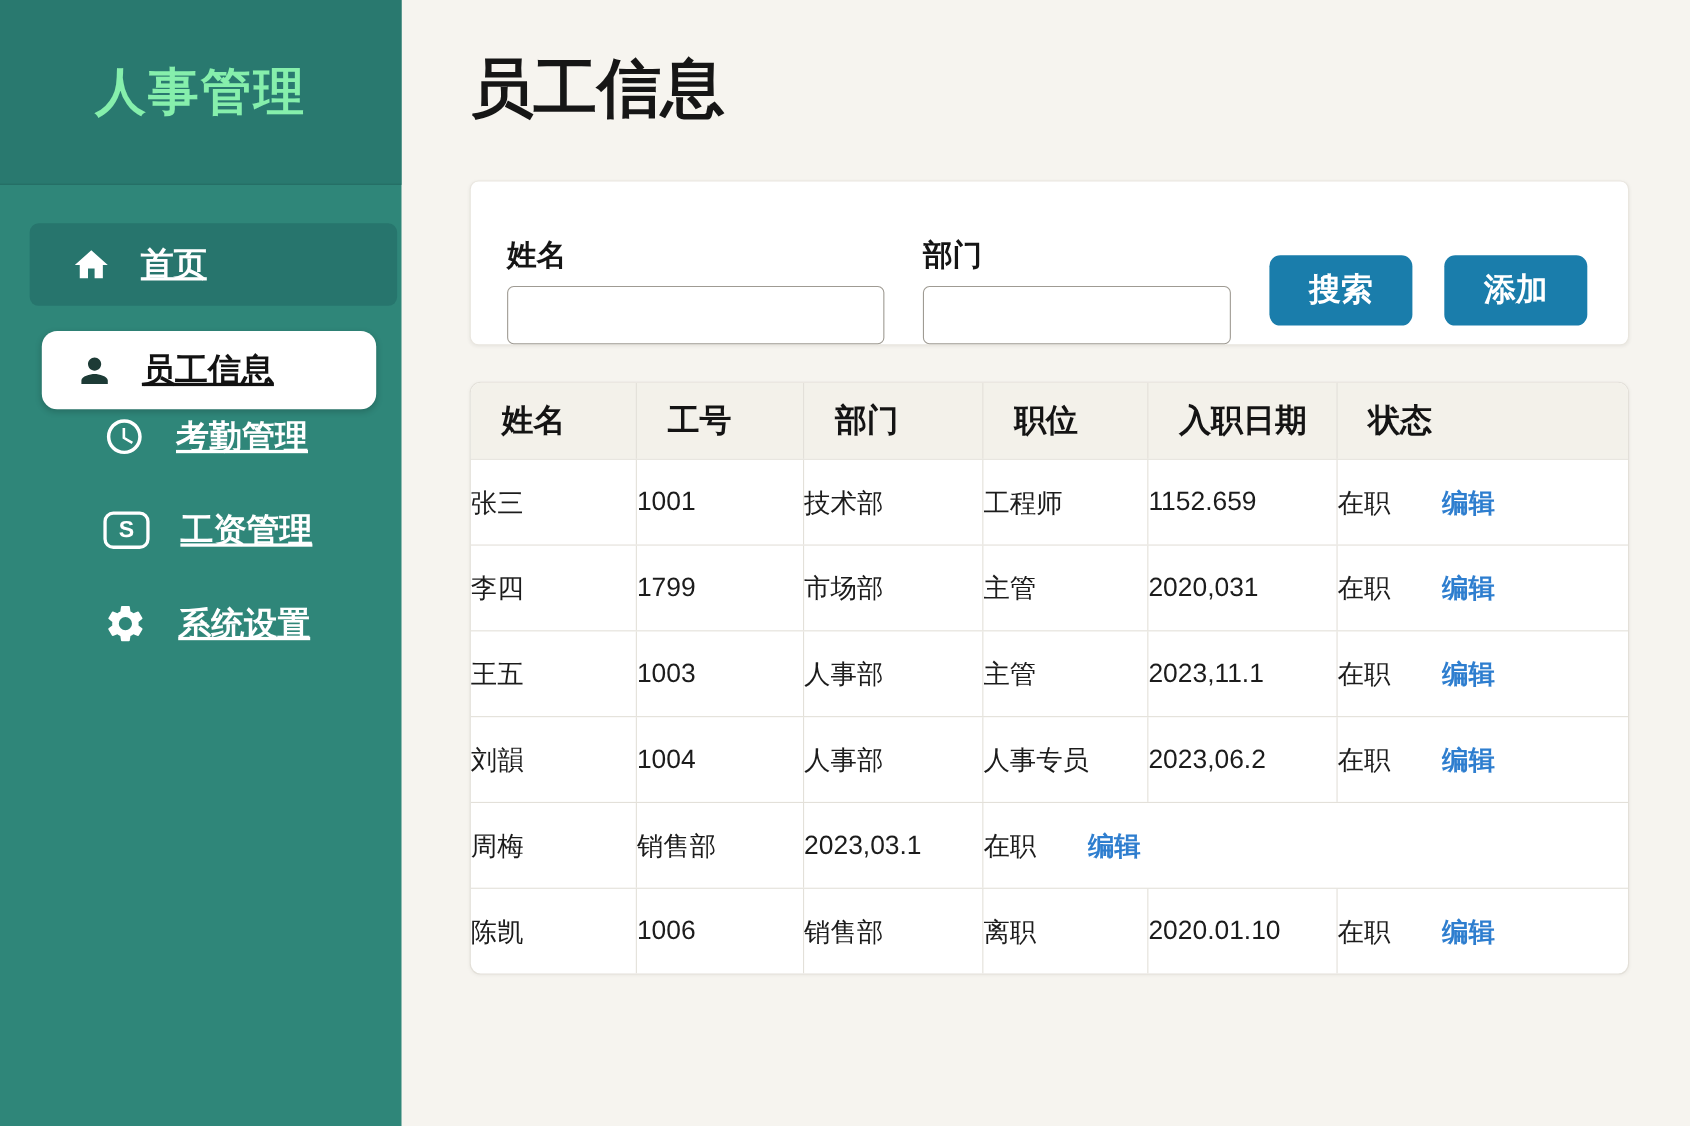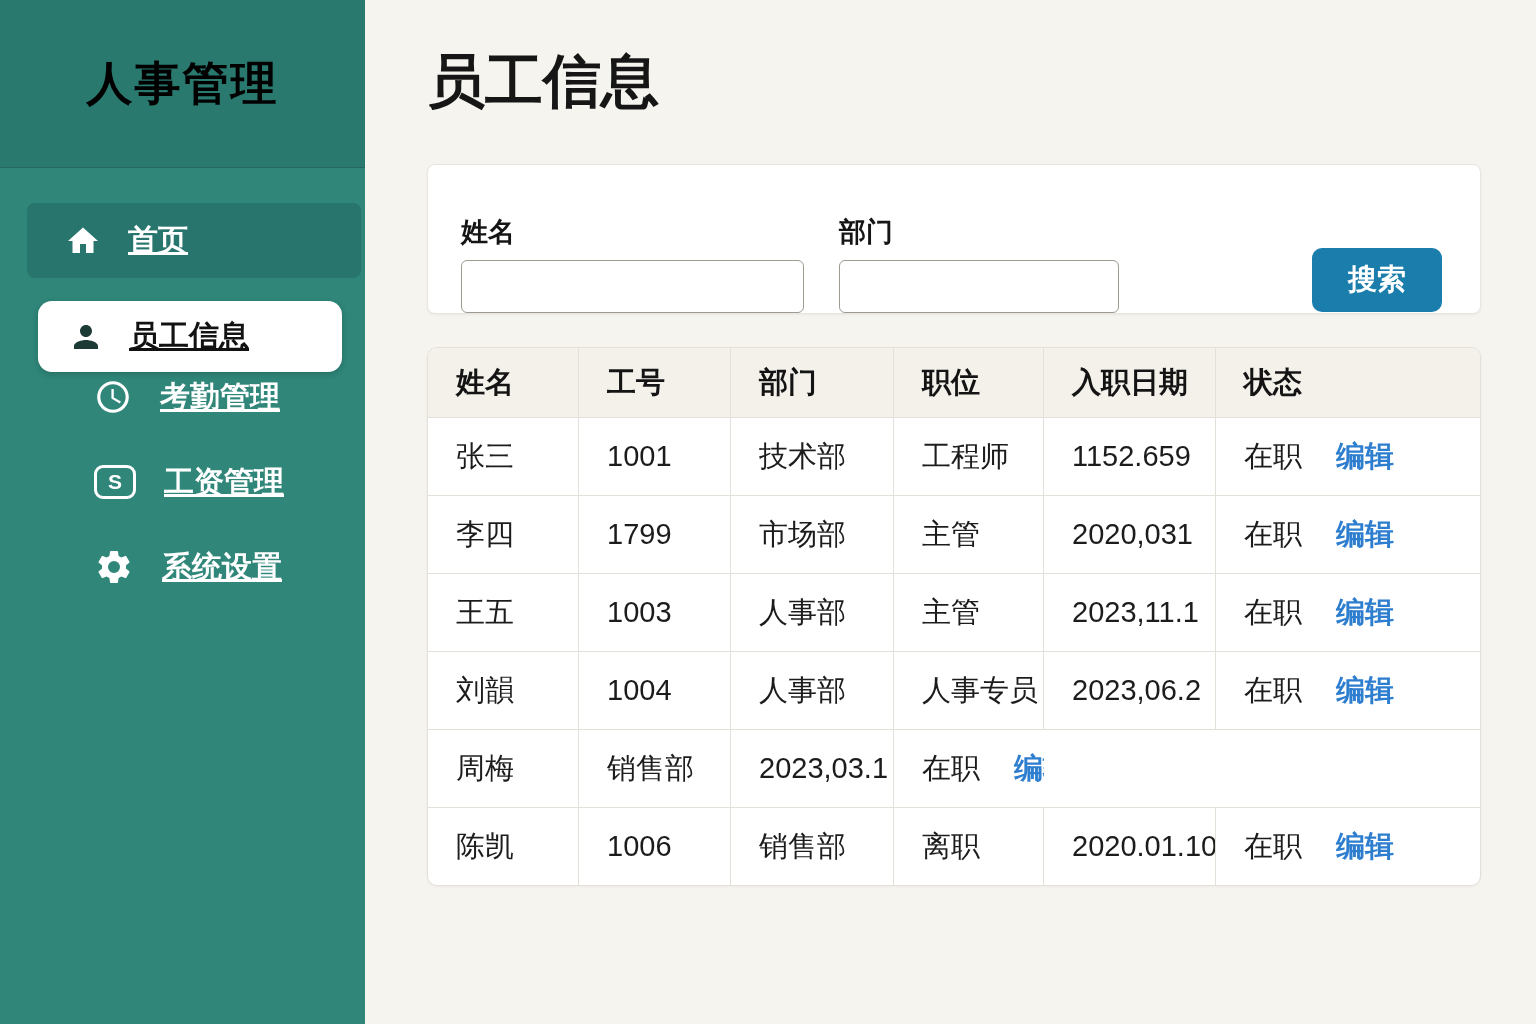--- a/index.html
+++ b/index.html
@@ -10,21 +10,21 @@
   *{box-sizing:border-box; margin:0; padding:0;}
   html,body{width:1536px; height:1024px; background:var(--bg);
     font-family:"Liberation Sans","DejaVu Sans",sans-serif; color:#1b1b1b; overflow:hidden;}
   .app{display:flex; width:1536px; height:1024px;}
 
   
   .sidebar{width:365px; height:100%; background:var(--sidebar); flex:0 0 365px;}
   .sidebar-header{height:168px; background:var(--sidebar_header);
     display:flex; align-items:center; justify-content:center;
     border-bottom:1px solid rgba(0,0,0,.12);}
-  .sidebar-header h1{color:#000000; font-size:46px; font-weight:bold; letter-spacing:2px;}
+  .sidebar-header h1{color:#86efac; font-size:46px; font-weight:bold; letter-spacing:2px;}
   .nav{padding-top:35px;}
   .menu-item{display:flex; align-items:center; cursor:pointer; color:#fff;}
   .menu-item .label{font-size:30px; font-weight:bold;text-decoration:underline;}
   .menu-item.home{height:75px; margin:0 4px 0 27px; background:var(--sidebar_band);
     border-radius:8px; padding-left:38px; gap:27px;}
   .menu-item.active{height:71px; margin:23px 23px 0 38px; background:#fff;
     border-radius:14px; padding-left:30px; gap:25px; color:#121212;
     box-shadow:0 2px 6px rgba(0,0,0,.18);}
   .menu-item.plain{height:50px; margin:0 0 35px 0; padding-left:94px; gap:28px;}
   .menu-item.plain:first-of-type{margin-top:30px;}
@@ -39,39 +39,39 @@
   .page-title{font-size:58px; font-weight:800; line-height:1; margin-bottom:54px; color:#161616;}
   .search-card{background:var(--card); border:1px solid #e9e6df; border-radius:8px;
     box-shadow:0 1px 3px rgba(0,0,0,.05); width:1054px; height:150px;
     padding:25px 38px 0 33px; display:flex; align-items:flex-end; gap:35px;}
   .field{display:flex; flex-direction:column;}
   .field label{font-size:27px; font-weight:600; color:#151515; margin-bottom:10px;}
   .field input{height:53px; border:1.5px solid #9f9b93; border-radius:6px;
     font-size:26px; padding:0 14px; background:#fff; outline:none;}
   .field.name input{width:343px;}
   .field.dept input{width:280px;}
-  .buttons{display:flex; gap:29px; margin-left:auto; padding-bottom:0;}
+  .buttons{display:flex; gap:29px; margin-left:auto; padding-bottom:16px;}
   .btn{width:130px; height:64px; background:var(--accent_button); color:#fff;
     border:none; border-radius:10px; font-size:29px; font-weight:bold;
     font-family:inherit; cursor:pointer; margin-bottom:1px;}
 
   
   .table-card{margin-top:33px; width:1054px; background:var(--card);
     border:1px solid var(--line); border-radius:10px; overflow:hidden;
     box-shadow:0 1px 3px rgba(0,0,0,.04);}
   .thead,.trow{display:grid; grid-template-columns:151px 152px 163px 150px 172px 1fr;}
   .thead{background:#f3f1ea; height:69px;}
   .hcell{display:flex; align-items:center; padding-left:28px;
     font-size:29px; font-weight:bold; color:#141414; border-right:1px solid var(--line);}
   .hcell:last-child{border-right:none;}
   .trow{height:78px; border-top:1px solid var(--line);}
-  .cell{display:flex; align-items:center; padding-left:28px; font-size:29px;
+  .cell{display:flex; align-items:center; font-size:24px;
     color:#1c1c1c; border-right:1px solid var(--line); white-space:nowrap; overflow:hidden;}
   .cell:last-child{border-right:none;}
-  .status-cell{gap:34px;}
+  .status-cell{gap:47px;}
   .edit{color:var(--edit_link); font-weight:bold; text-decoration:none; cursor:pointer;}
 </style>
 </head>
 <body>
 
 <div class="app">
 
   <aside class="sidebar">
     <div class="sidebar-header">
       <h1>人事管理</h1>
@@ -131,20 +131,21 @@
       <div class="field name">
         <label>姓名</label>
         <input type="text" value="" style="">
       </div>
       <div class="field dept">
         <label>部门</label>
         <input type="text" value="" style="">
       </div>
       <div class="buttons">
         <button class="btn">搜索</button>
+        <button class="btn">添加</button>
       </div>
     </section>
 
     <section class="table-card">
       <div class="thead">
           <div class="hcell">姓名</div>
           <div class="hcell">工号</div>
           <div class="hcell">部门</div>
           <div class="hcell">职位</div>
           <div class="hcell">入职日期</div>

